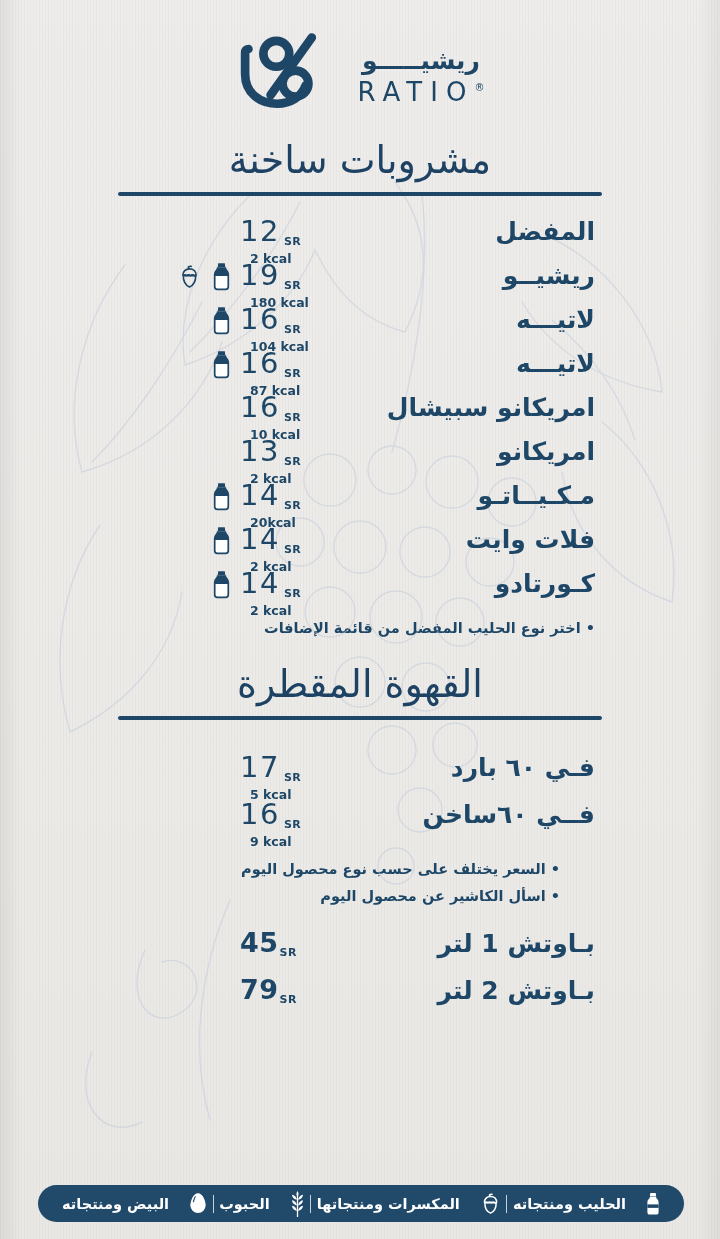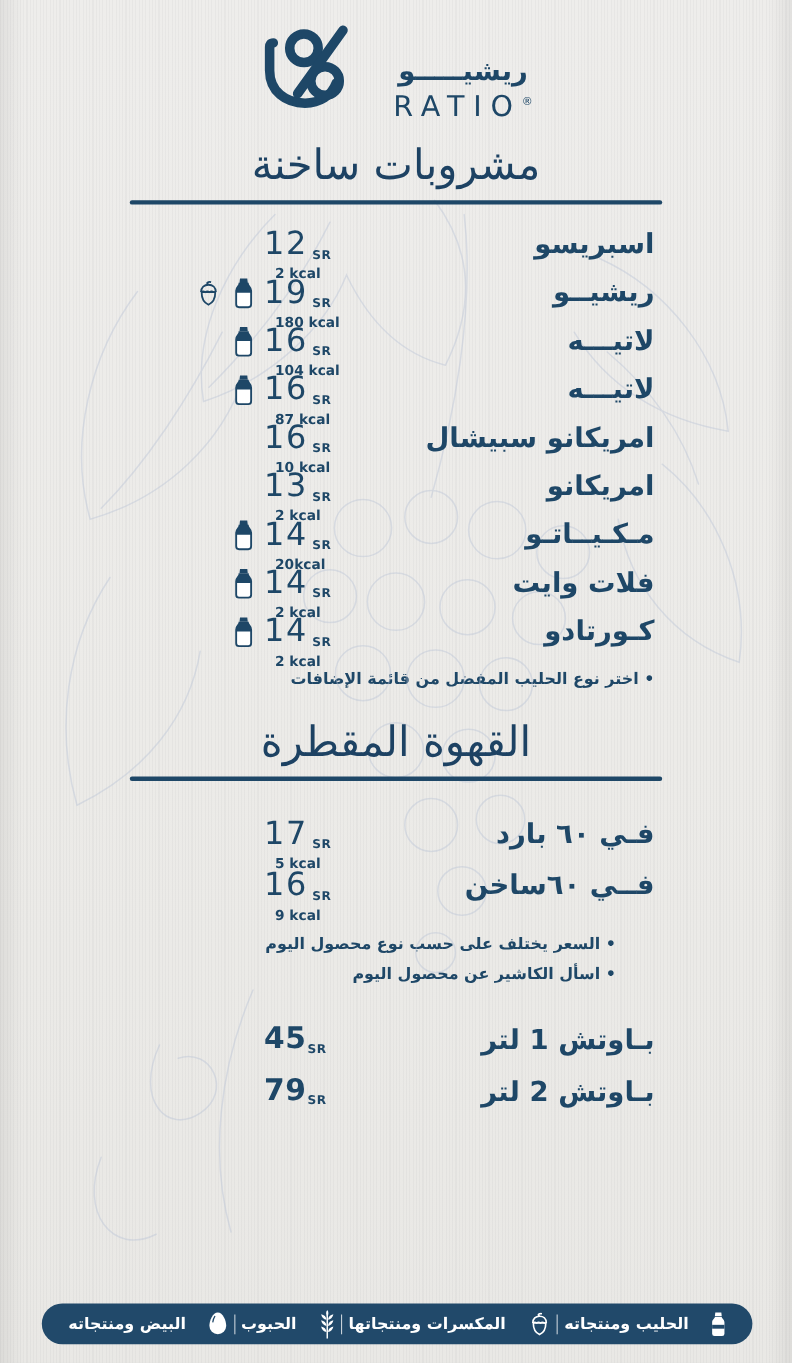--- a/index.html
+++ b/index.html
@@ -8,21 +8,21 @@
     position: relative; width: 720px; height: 1239px; margin: 0 auto;
     background:
       linear-gradient(90deg, rgba(0,0,0,.06) 0, rgba(0,0,0,0) 3%, rgba(0,0,0,0) 97%, rgba(0,0,0,.05) 100%),
       repeating-linear-gradient(90deg, rgba(110,112,120,.055) 0 1px, rgba(255,255,255,0) 1px 3px),
       linear-gradient(180deg, #eeedeb 0%, #ecebe8 55%, #e9e8e5 100%);
     overflow: hidden; color: #1e4767;
   }
   .watermark { position: absolute; inset: 0; opacity: .42; pointer-events: none; }
 
   
-  .logo-block { position: relative; display: flex; justify-content: center; align-items: flex-end; gap: 26px; padding-top: 16px; }
+  .logo-block { position: relative; display: flex; justify-content: center; align-items: center; gap: 26px; padding-top: 26px; }
   .logo-cup { width: 96px; height: 96px; }
   .wordmark { display: flex; flex-direction: column; align-items: center; margin-top: 6px; }
   .wordmark .ar { font-size: 25px; font-weight: bold; letter-spacing: 1px; line-height: 1.15; }
   .wordmark .latin { font-size: 26px; letter-spacing: 8px; font-weight: normal; margin-top: 2px; white-space: nowrap; }
   .wordmark .reg { font-size: 10px; vertical-align: super; letter-spacing: 0; }
 
   
   .section-header { position: relative; text-align: center; margin-top: 16px; }
   .section-title { font-size: 38px; font-weight: normal; color: #1d4263; }
   .section-rule { width: 484px; height: 4px; background: #1e4767; margin: 10px auto 0; border-radius: 2px; }
@@ -36,21 +36,21 @@
   .row-icons { display: flex; justify-content: flex-end; align-items: center; gap: 12px; padding: 2px 10px 0 0; }
   .price-block { direction: ltr; text-align: left; }
   .price-line { line-height: 30px; white-space: nowrap; }
   .price-num { font-size: 29px; font-weight: normal; letter-spacing: 1.5px; }
   .price-cur { font-size: 11px; font-weight: bold; position: relative; top: 4px; margin-left: 4px; letter-spacing: .5px; }
   .price-kcal { font-size: 12.5px; font-weight: bold; padding-left: 10px; line-height: 14px; margin-top: -1px; white-space: nowrap; }
   .item-name { direction: rtl; text-align: right; font-size: 25px; font-weight: bold; line-height: 32px; white-space: nowrap; }
 
   .milk-note { direction: rtl; text-align: right; margin: 8px 125px 0 0; font-size: 14.5px; font-weight: bold; }
   .drip-notes { direction: rtl; text-align: right; margin: 10px 160px 0 0; font-size: 14.5px; font-weight: bold; line-height: 27px; }
-  .pouch-list { margin-top: 30px; }
+  .pouch-list { margin-top: 18px; }
   .pouch-list .menu-row { height: 47px; }
   .price-num.pouch { font-size: 27px; font-weight: bold; letter-spacing: .5px; }
   .price-cur.pouch { margin-left: 1px; }
 
   
   .footer-bar {
     position: absolute; left: 38px; right: 36px; bottom: 17px; height: 37px;
     background: #21496a; border-radius: 19px;
     display: flex; direction: rtl; align-items: center; justify-content: space-between;
     padding: 0 24px; color: #ffffff;
@@ -120,21 +120,21 @@
   </div>
 
   <div class="menu-list">
 
     <div class="menu-row">
       <div class="row-icons"></div>
       <div class="price-block">
         <div class="price-line"><span class="price-num">12</span><span class="price-cur">SR</span></div>
         <div class="price-kcal">2 kcal</div>
       </div>
-      <div class="item-name">اسبريسو</div>
+      <div class="item-name">المفضل</div>
     </div>
 
     <div class="menu-row">
       <div class="row-icons">
         <svg class="icon" width="23" height="24" viewBox="0 0 24 25">
             <g stroke="#1e4767" fill="none" stroke-width="1.7">
               <path d="M12 4 C9 2 12 1 14.5 1.5"></path>
               <path d="M5 11 C5 6.5 8 4 12 4 C16 4 19 6.5 19 11"></path>
               <path d="M5 11 Q7 9.5 9 11 Q11 9.5 13 11 Q15 9.5 17 11 L19 11"></path>
               <path d="M5.5 11 C5.5 17.5 8.5 21.5 12 23 C15.5 21.5 18.5 17.5 18.5 11 Z"></path>

